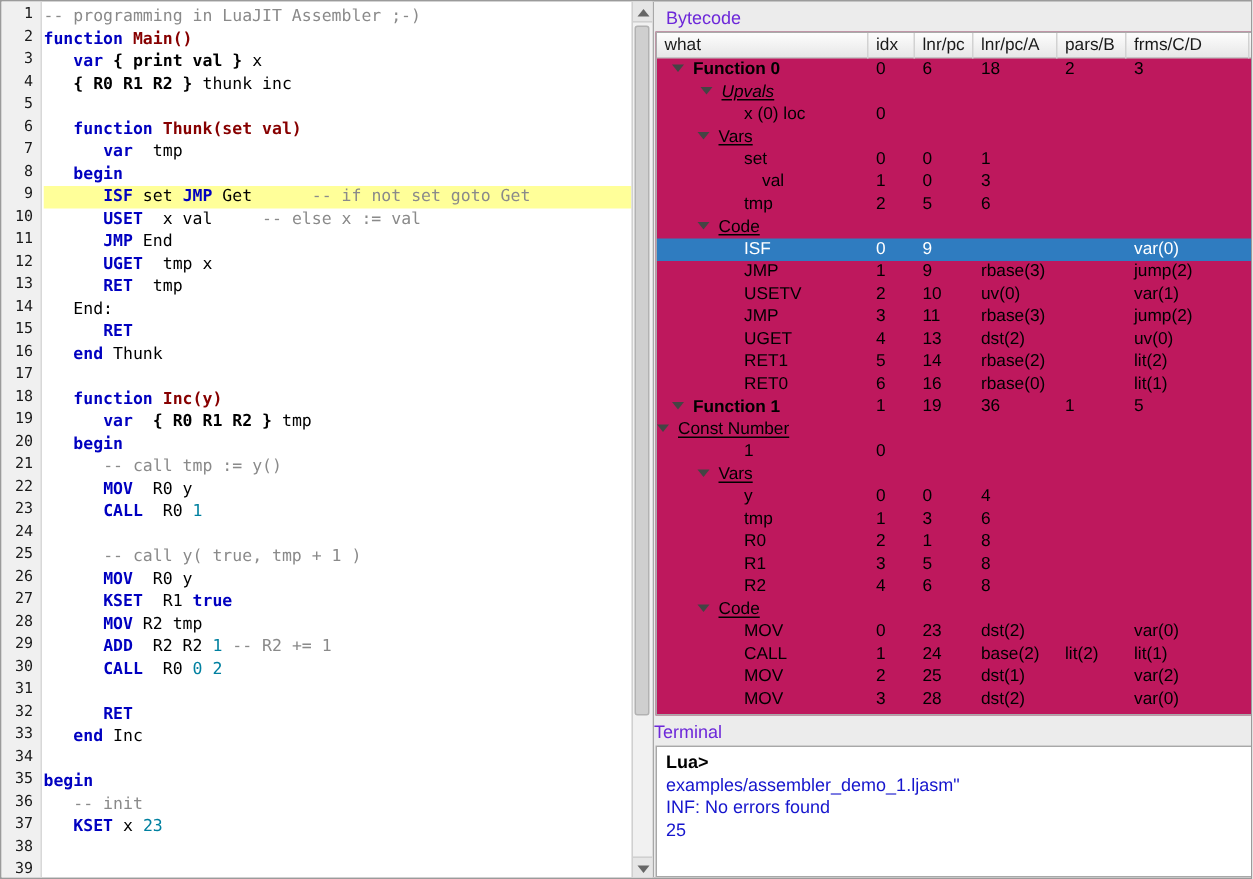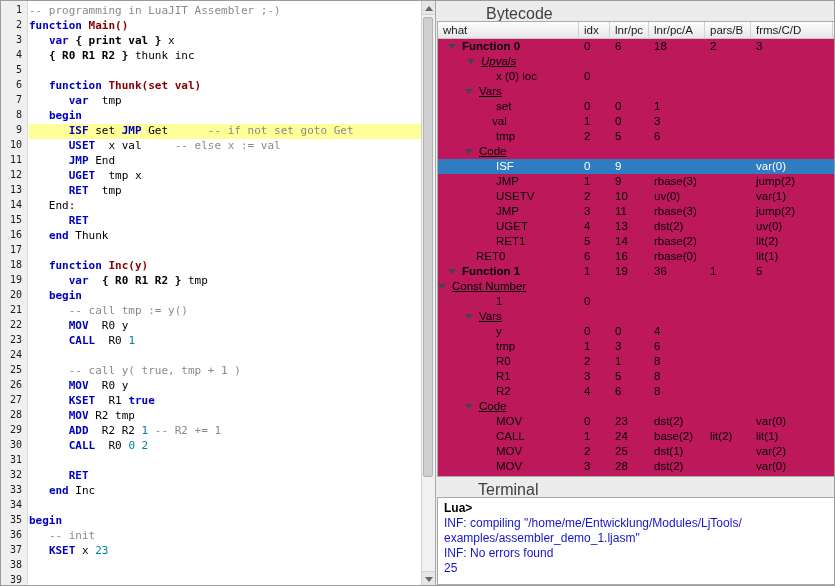--- a/index.html
+++ b/index.html
@@ -22,21 +22,21 @@
   
   .vscroll { position:absolute; right:0; top:0; width:14px; height:100%; background:#f1f1f1; border-left:1px solid #d0d0d0; }
   .sb-btn { position:absolute; left:0; width:13px; height:14px; background:#e6e6e6; }
   .sb-btn.up { top:0; border-bottom:1px solid #d0d0d0; }
   .sb-btn.down { bottom:0; border-top:1px solid #d0d0d0; }
   .arr-up { position:absolute; left:3px; top:5px; width:0; height:0; border-left:4px solid transparent; border-right:4px solid transparent; border-bottom:5px solid #666; }
   .arr-down { position:absolute; left:3px; top:5px; width:0; height:0; border-left:4px solid transparent; border-right:4px solid transparent; border-top:5px solid #666; }
   .sb-thumb { position:absolute; left:1px; right:2px; top:16px; height:460px; background:#cfcfcf; border:1px solid #b2b2b2; border-radius:2px; }
 
   
-  .panel-label { position:absolute; font-size:16px; color:#404040;margin-left:42px; }
+  .panel-label { position:absolute; font-size:12px; color:#6d28d9; }
   .lbl-bytecode { left:443px; top:4px; }
   .lbl-terminal { left:435px; top:480px; }
 
   .bc-table { position:absolute; left:436px; top:20px; width:398px; height:456px; background:#be185d; border:1px solid #aaa; overflow:hidden; font-size:11.5px; }
   .bc-header { display:flex; height:17px; background:linear-gradient(#fdfdfd,#e7e7e7); border-bottom:1px solid #c5c5c5; }
   .bc-hcell { height:17px; line-height:16px; padding-left:5px; border-right:1px solid #d2d2d2; color:#1a1a1a; overflow:hidden; white-space:nowrap; }
   .bc-body { }
   .bc-row { display:flex; height:15px; line-height:15px; color:#000; }
   .bc-row.selected { background:#2f7cc0; color:#fff; }
   .bc-cell { overflow:hidden; white-space:nowrap; }
@@ -195,21 +195,21 @@
         </div>
         <div class="bc-row">
           <div class="bc-cell c0 leaf" style="padding-left: 44px;"><span class="expander"></span><span class="bc-label">set</span></div>
           <div class="bc-cell c1">0</div>
           <div class="bc-cell c2">0</div>
           <div class="bc-cell c3">1</div>
           <div class="bc-cell c4"></div>
           <div class="bc-cell c5"></div>
         </div>
         <div class="bc-row">
-          <div class="bc-cell c0 leaf" style="padding-left: 40px;"><span class="expander"></span><span class="bc-label">val</span></div>
+          <div class="bc-cell c0 leaf" style="padding-left: 56px;"><span class="expander"></span><span class="bc-label">val</span></div>
           <div class="bc-cell c1">1</div>
           <div class="bc-cell c2">0</div>
           <div class="bc-cell c3">3</div>
           <div class="bc-cell c4"></div>
           <div class="bc-cell c5"></div>
         </div>
         <div class="bc-row">
           <div class="bc-cell c0 leaf" style="padding-left: 44px;"><span class="expander"></span><span class="bc-label">tmp</span></div>
           <div class="bc-cell c1">2</div>
           <div class="bc-cell c2">5</div>
@@ -267,21 +267,21 @@
         </div>
         <div class="bc-row">
           <div class="bc-cell c0 leaf" style="padding-left: 44px;"><span class="expander"></span><span class="bc-label">RET1</span></div>
           <div class="bc-cell c1">5</div>
           <div class="bc-cell c2">14</div>
           <div class="bc-cell c3">rbase(2)</div>
           <div class="bc-cell c4"></div>
           <div class="bc-cell c5">lit(2)</div>
         </div>
         <div class="bc-row">
-          <div class="bc-cell c0 leaf" style="padding-left: 24px;"><span class="expander"></span><span class="bc-label">RET0</span></div>
+          <div class="bc-cell c0 leaf" style="padding-left: 44px;"><span class="expander"></span><span class="bc-label">RET0</span></div>
           <div class="bc-cell c1">6</div>
           <div class="bc-cell c2">16</div>
           <div class="bc-cell c3">rbase(0)</div>
           <div class="bc-cell c4"></div>
           <div class="bc-cell c5">lit(1)</div>
         </div>
         <div class="bc-row">
           <div class="bc-cell c0 func" style="padding-left: 10px;"><span class="expander open"></span><span class="bc-label">Function 1</span></div>
           <div class="bc-cell c1">1</div>
           <div class="bc-cell c2">19</div>
@@ -393,19 +393,18 @@
           <div class="bc-cell c4"></div>
           <div class="bc-cell c5">var(0)</div>
         </div>
       </div>
   </div>
 
   <div class="panel-label lbl-terminal">Terminal</div>
 
   <div class="terminal">
       <div class="term-line prompt">Lua&gt;</div>
-      <div class="term-line info">INF: compiling "/home/me/Entwicklung/Modules/LjTools/</div>
       <div class="term-line info">examples/assembler_demo_1.ljasm"</div>
       <div class="term-line info">INF: No errors found</div>
       <div class="term-line info">25</div>
     </div>
 
 </div>
 
 </body></html>

